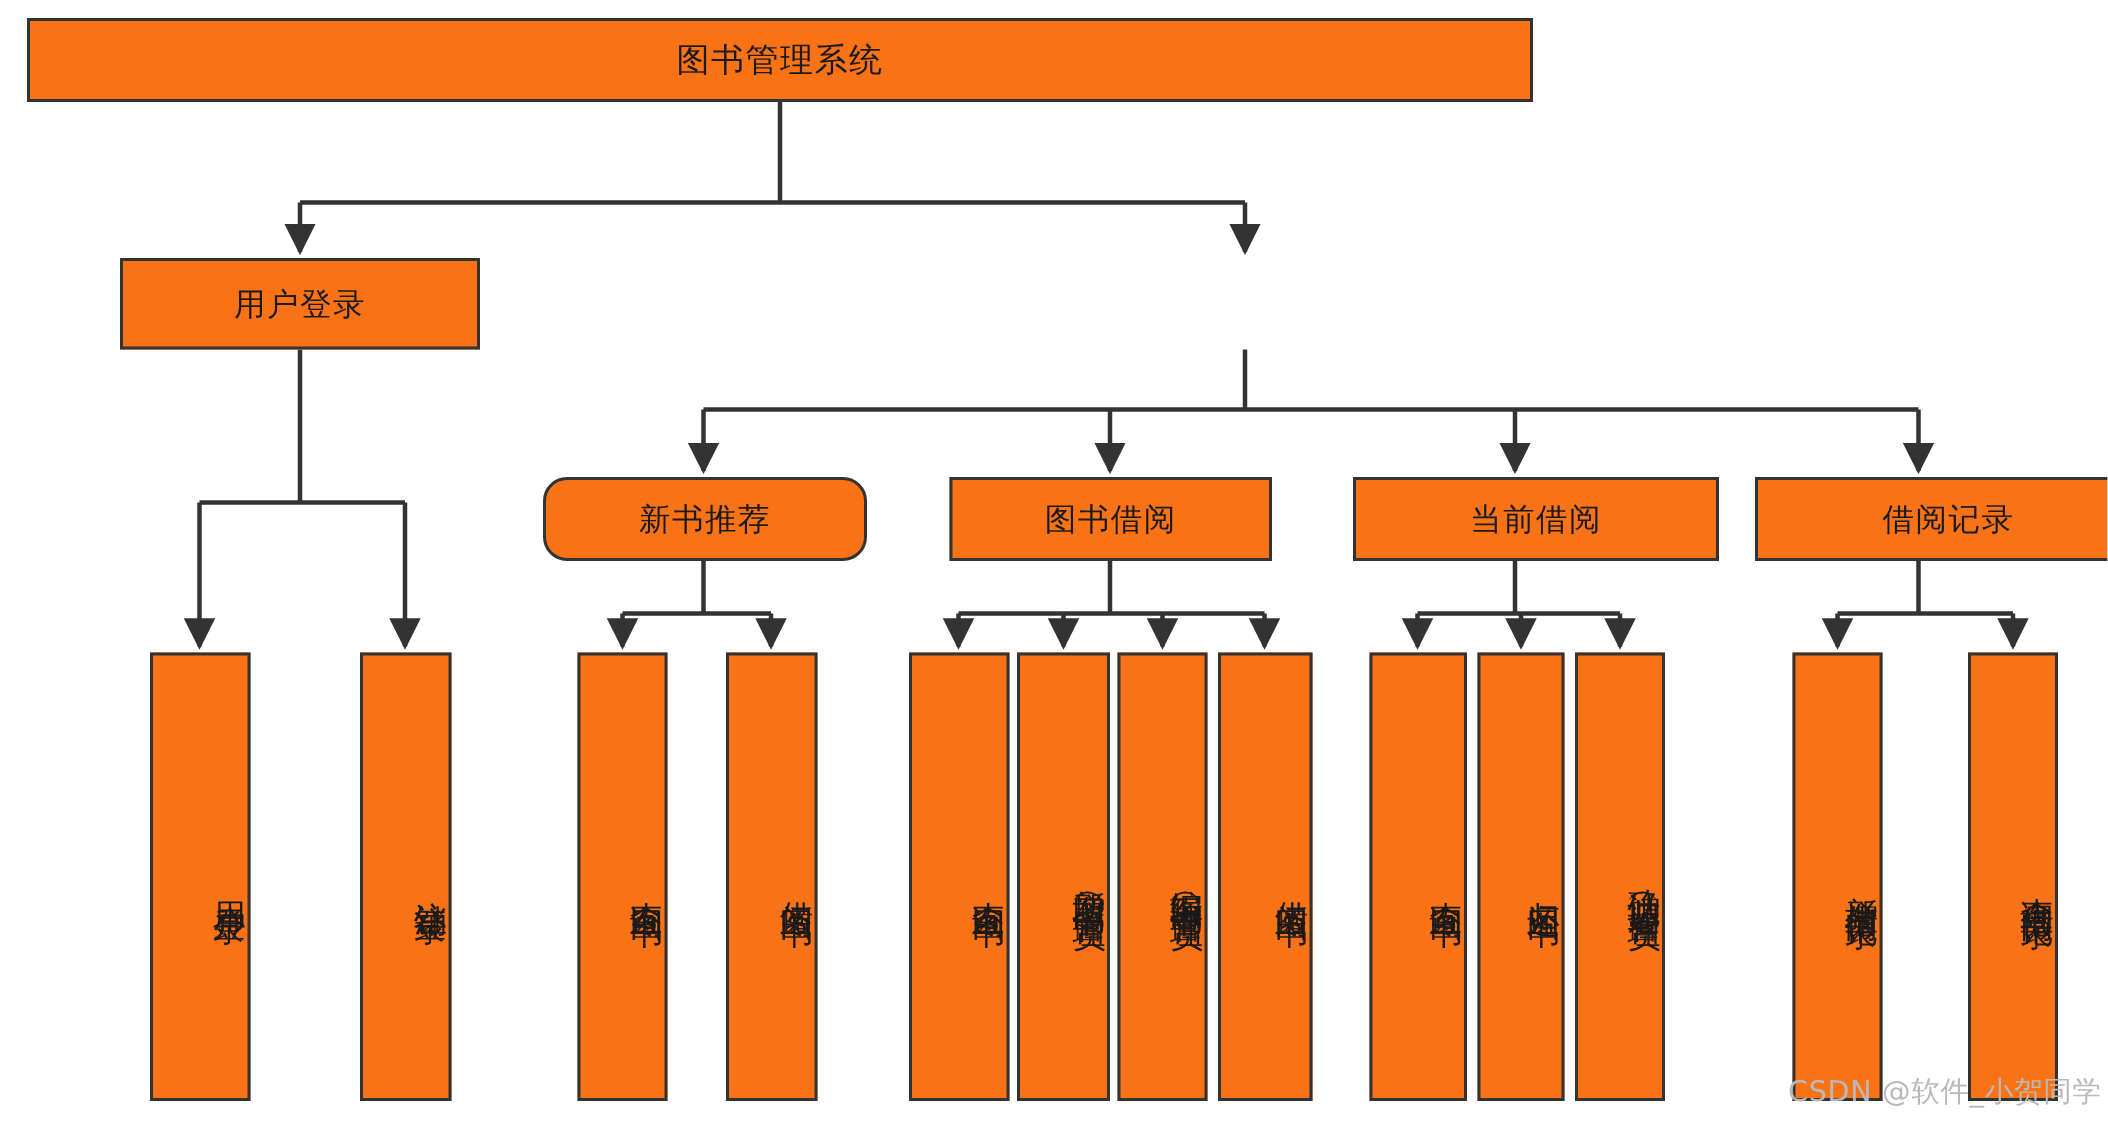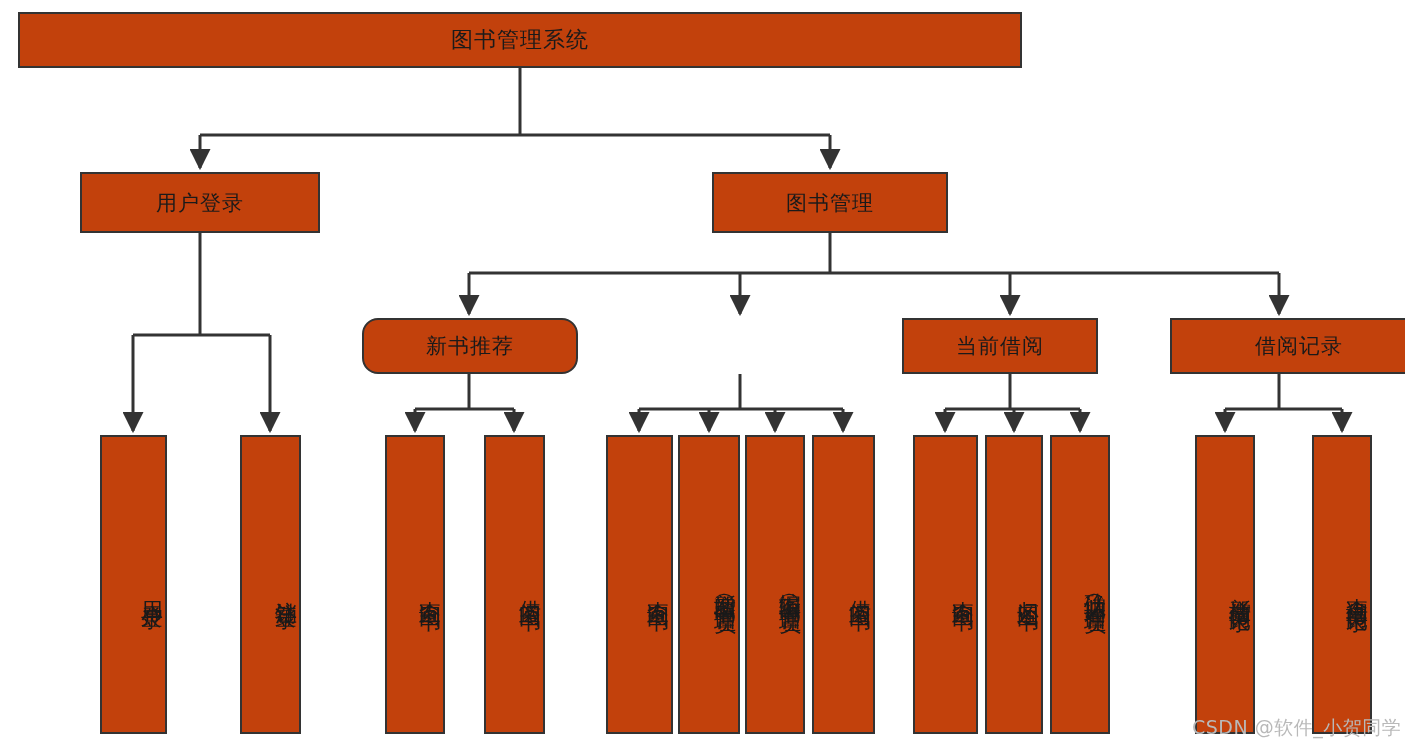--- a/index.html
+++ b/index.html
@@ -22,21 +22,21 @@
     position: absolute;
     left: 0;
     top: 0;
     width: 1405px;
     height: 747px;
   }
   .node {
     position: absolute;
     box-sizing: border-box;
     border: 2px solid #333333;
-    background: #c2410c;
+    background: #f97316;
     display: flex;
     align-items: center;
     justify-content: center;
     color: #1a1a1a;
     z-index: 2;
   }
   .node-h {
     font-size: 21px;
     letter-spacing: 1px;
     white-space: nowrap;
@@ -123,28 +123,28 @@
     </g>
   </svg>
 
   <div class="node node-h node-root" style="left:18px; top:12px; width:1004px; height:56px;">
     <span class="label">图书管理系统</span>
   </div>
 
   <div class="node node-h" style="left:80px; top:172px; width:240px; height:61px;">
     <span class="label">用户登录</span>
   </div>
-  <div class="node node-h" style="left:712px; top:172px; width:236px; height:61px;">
-    <span class="label">图书管理</span>
-  </div>
 
   <div class="node node-h" style="left:362px; top:318px; width:216px; height:56px;border-radius:16px;">
     <span class="label">新书推荐</span>
   </div>
-  <div class="node node-h" style="left:902px; top:318px; width:196px; height:56px;">
+  <div class="node node-h" style="left:633px; top:318px; width:215px; height:56px;">
+    <span class="label">图书借阅</span>
+  </div>
+  <div class="node node-h" style="left:902px; top:318px; width:244px; height:56px;">
     <span class="label">当前借阅</span>
   </div>
   <div class="node node-h" style="left:1170px; top:318px; width:258px; height:56px;">
     <span class="label">借阅记录</span>
   </div>
 
   <div class="node node-v" style="left:100px; top:435px; width:67px; height:299px;">
     <span class="label">用户登录</span>
   </div>
   <div class="node node-v" style="left:240px; top:435px; width:61px; height:299px;">

